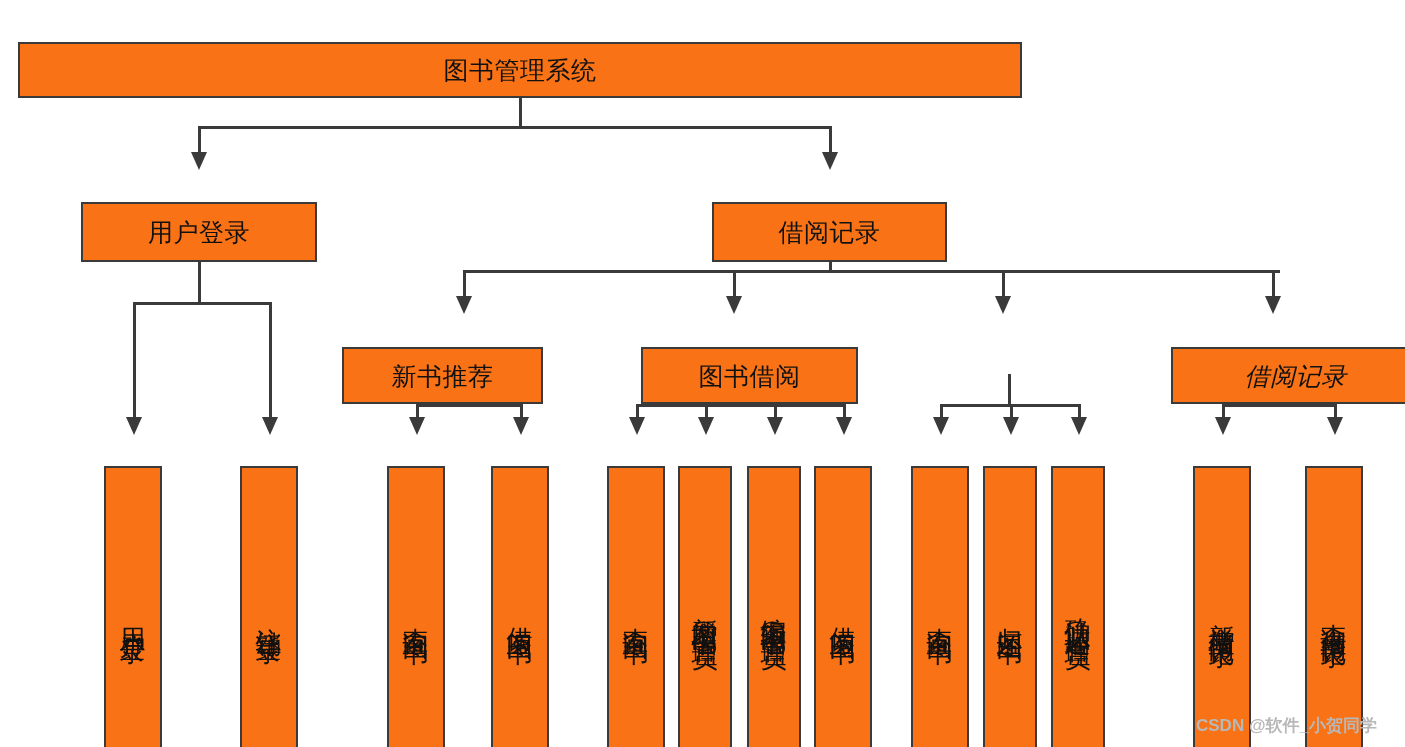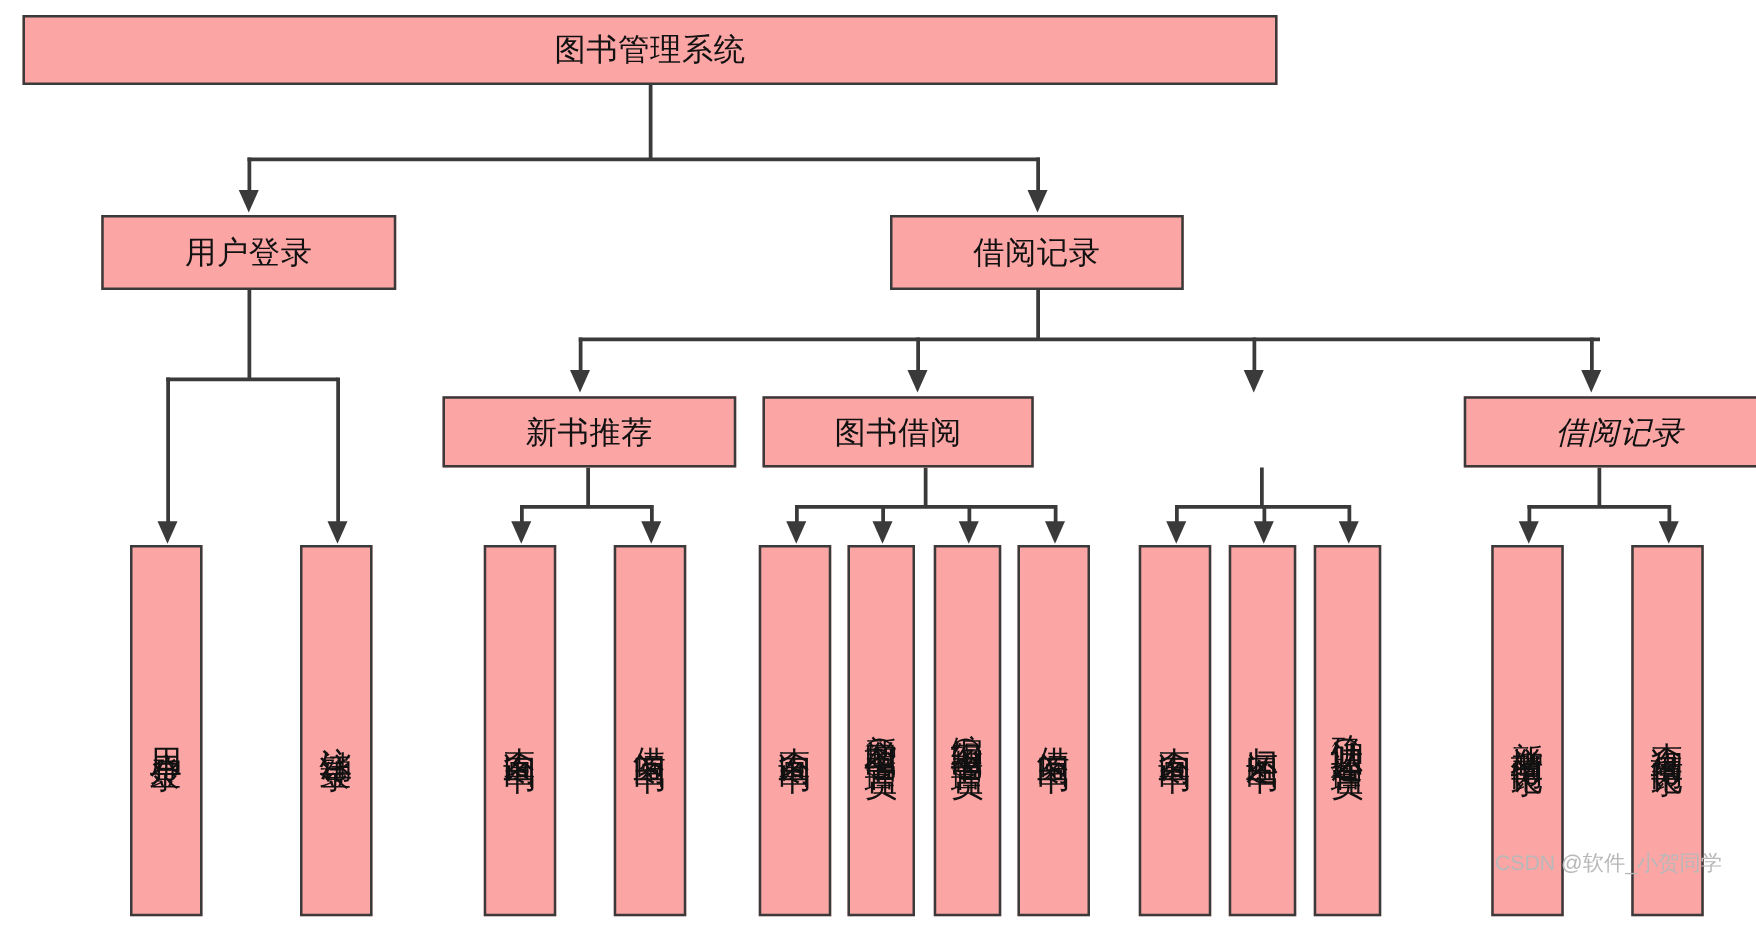--- a/index.html
+++ b/index.html
@@ -15,26 +15,27 @@
     position: relative;
     width: 1405px;
     height: 747px;
     background: #ffffff;
     overflow: hidden;
   }
   
   .node {
     position: absolute;
     box-sizing: border-box;
-    background: #fca5a5;
+    background: #f97316;
     border: 2.5px solid #3a3a3a;
     display: flex;
     align-items: center;
     justify-content: center;
     color: #111111;
+    margin-top: 30px;
   }
   .node .label {
     display: block;
     text-align: center;
     line-height: 1.12;
     letter-spacing: 0.5px;
     color: #111111;
   }
   
   .node.horiz .label {
@@ -151,24 +152,24 @@
     <span class="label">图书管理系统</span>
   </div>
 
   <div class="node horiz" style="left:81px; top:172px; width:236px; height:60px;">
     <span class="label">用户登录</span>
   </div>
   <div class="node horiz" style="left:712px; top:172px; width:235px; height:60px;">
     <span class="label">借阅记录</span>
   </div>
 
-  <div class="node horiz" style="left:354px; top:317px; width:235px; height:57px;">
+  <div class="node horiz" style="left:342px; top:317px; width:201px; height:57px;">
     <span class="label">新书推荐</span>
   </div>
-  <div class="node horiz" style="left:610px; top:317px; width:217px; height:57px;">
+  <div class="node horiz" style="left:641px; top:317px; width:217px; height:57px;">
     <span class="label">图书借阅</span>
   </div>
   <div class="node horiz" style="left:1171px; top:317px; width:249px; height:57px;font-style:italic;">
     <span class="label">借阅记录</span>
   </div>
 
   <div class="node vert" style="left:104px; top:436px; width:58px; height:297px;">
     <span class="label">用户登录</span>
   </div>
   <div class="node vert" style="left:240px; top:436px; width:58px; height:297px;">
@@ -205,15 +206,15 @@
     <span class="label">确认归还（管理员）</span>
   </div>
 
   <div class="node vert" style="left:1193px; top:436px; width:58px; height:297px;">
     <span class="label">新增借阅记录</span>
   </div>
   <div class="node vert" style="left:1305px; top:436px; width:58px; height:297px;">
     <span class="label">查询借阅记录</span>
   </div>
 
-  <div id="watermark" style="left:1196px; top:679px;">CSDN @软件_小贺同学</div>
+  <div id="watermark" style="left:1196px; top:714px;font-weight:bold;">CSDN @软件_小贺同学</div>
 
 </div>
 
 </body></html>

